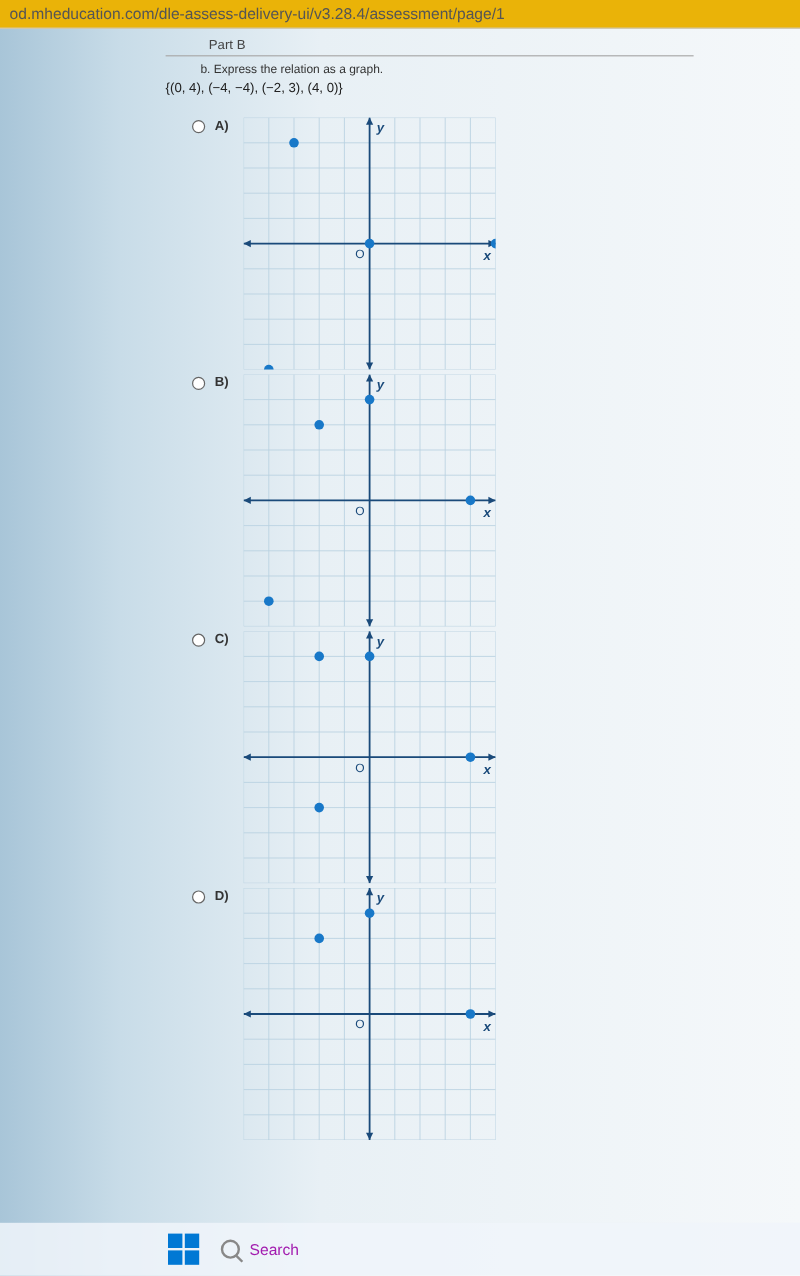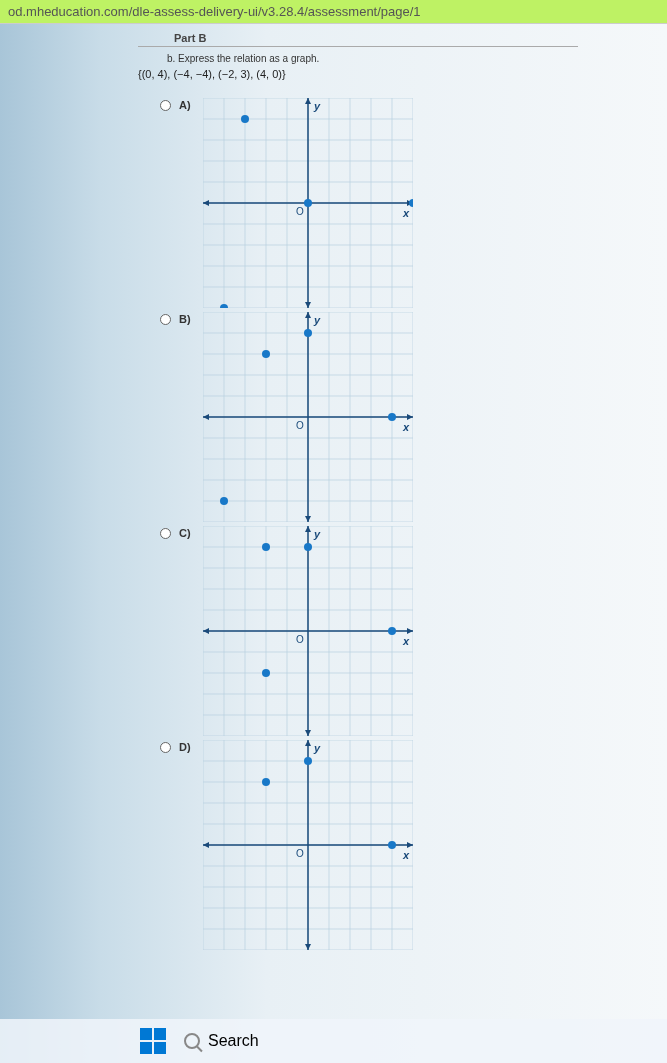--- a/index.html
+++ b/index.html
@@ -5,40 +5,40 @@
   * { box-sizing: border-box; margin: 0; padding: 0; }
   body {
     font-family: Arial, sans-serif;
     background: linear-gradient(to right, #a8c5d8 0%, #c8dce8 15%, #e8f0f5 40%, #f5f8fa 100%);
     width: 667px;
     height: 1063px;
     overflow: hidden;
     position: relative;
   }
   .url-bar {
-    background: #bef264;
+    background: #eab308;
     border-bottom: 1px solid #ccc;
     padding: 4px 8px;
     font-size: 13px;
     color: #555;
     white-space: nowrap;
     overflow: hidden;
   }
   .content {
     padding: 8px 0 0 138px;
   }
   .part-header {
     border-bottom: 1px solid #aaa;
     padding-bottom: 2px;
     margin-bottom: 6px;
     width: 440px;
   }
   .part-label {
     font-size: 11px;
-    font-weight: bold;
+    font-weight: normal;
     color: #444;
     padding-left: 36px;
   }
   .instruction {
     font-size: 10px;
     color: #333;
     margin-bottom: 4px;
     margin-left: 29px;
   }
   .relation {
@@ -98,22 +98,22 @@
     display: grid;
     grid-template-columns: 12px 12px;
     grid-template-rows: 12px 12px;
     gap: 2px;
   }
   .win-logo div { background: #0078d4; }
   .search-box {
     display: flex;
     align-items: center;
     gap: 8px;
-    color: #000000;
-    font-size: 16px;
+    color: #a21caf;
+    font-size: 13px;
   }
   .search-icon {
     width: 16px;
     height: 16px;
     border: 2px solid #888;
     border-radius: 50%;
     position: relative;
   }
   .search-icon::after {
     content: '';

